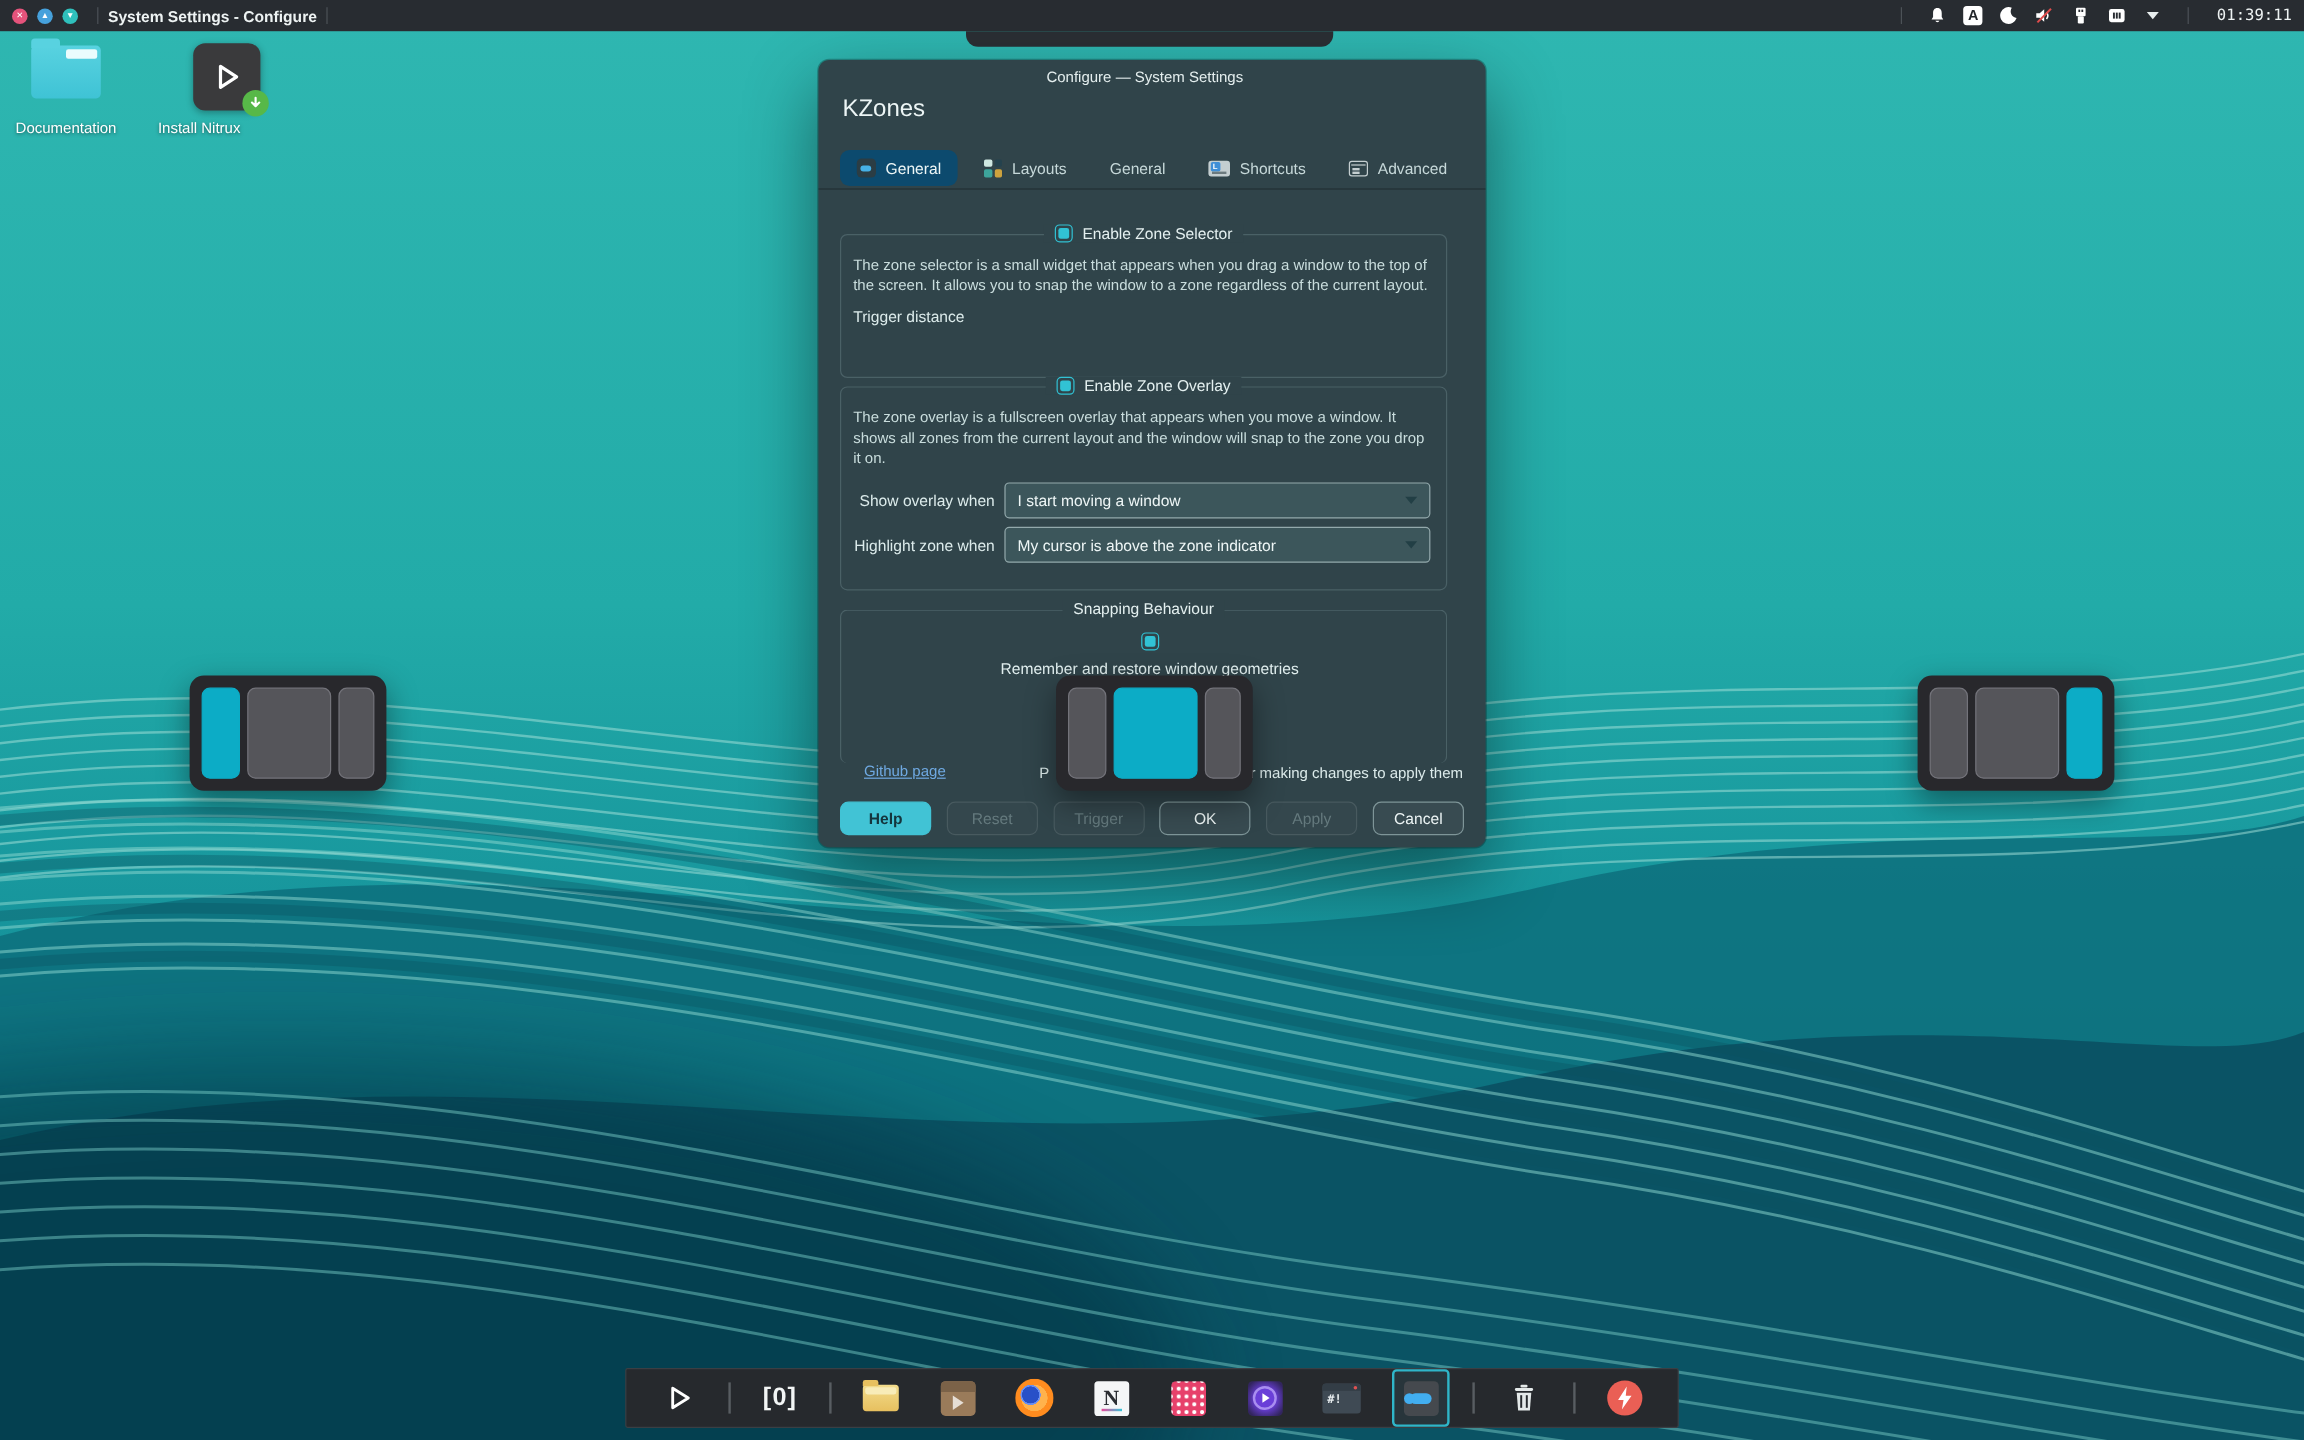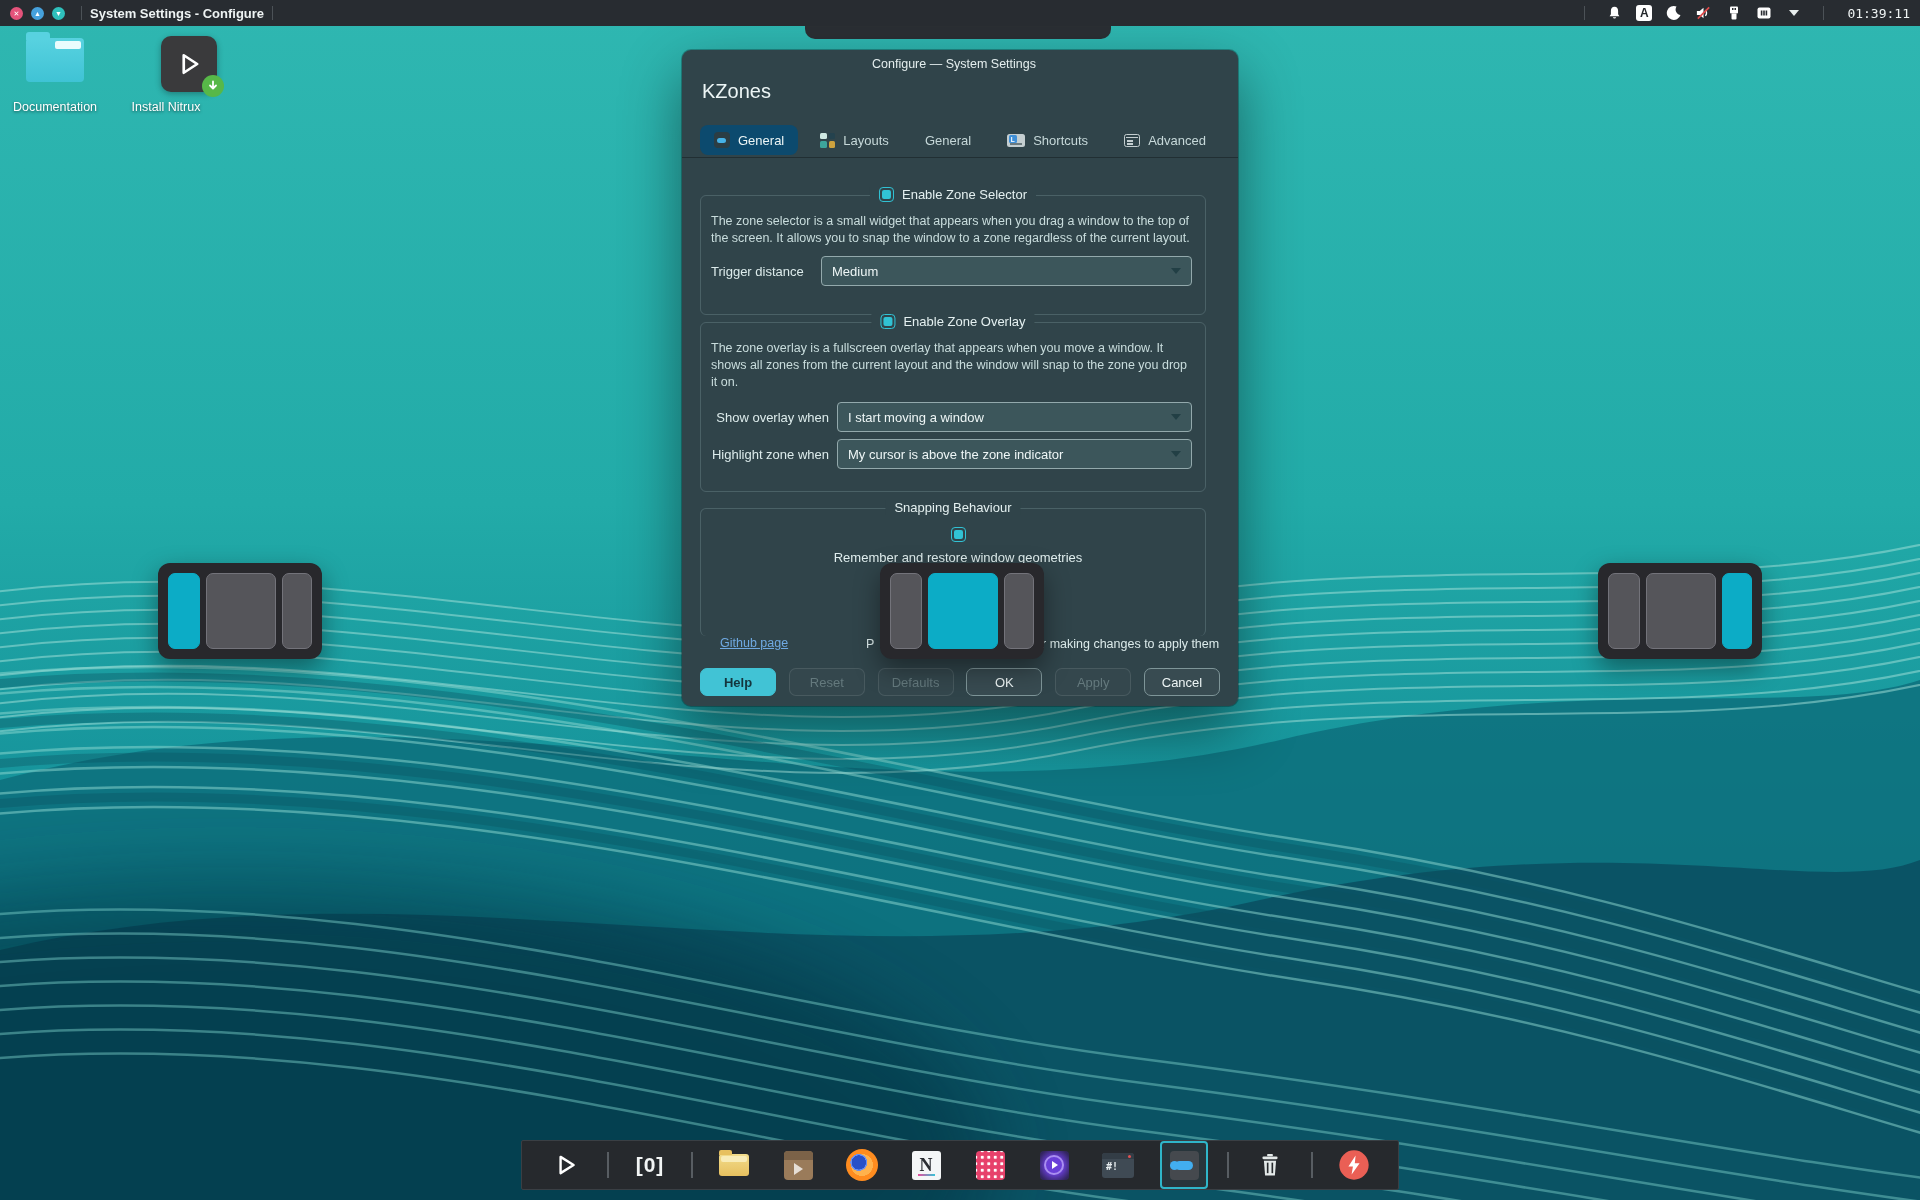--- a/index.html
+++ b/index.html
@@ -350,24 +350,20 @@
   <div class="tabline"></div>
 
   <div class="group" style="top:145px;height:118px;">
     <div class="legend">
       <span class="cb"></span>
       <span>Enable Zone Selector</span>
     </div>
     <div class="desc">The zone selector is a small widget that appears when you drag a window to the top of the screen. It allows you to snap the window to a zone regardless of the current layout.</div>
     <div class="frow">
       <span class="flabel w1">Trigger distance</span>
-      <div class="dropdown">
-        <span>Medium</span>
-        <span class="chev"></span>
-      </div>
     </div>
   </div>
 
   <div class="group" style="top:272px;height:168px;">
     <div class="legend">
       <span class="cb"></span>
       <span>Enable Zone Overlay</span>
     </div>
     <div class="desc">The zone overlay is a fullscreen overlay that appears when you move a window. It shows all zones from the current layout and the window will snap to the zone you drop it on.</div>
     <div class="frow" style="margin-top:11px;">
@@ -396,21 +392,21 @@
     </div>
   </div>
 
   <div class="glink">Github page</div>
   <div class="sfrag" style="left:184px;">P</div>
   <div class="sfrag" style="left:360px;">r making changes to apply them</div>
 
   <div class="btnrow">
     <div class="btn accent">Help</div>
     <div class="btn disabled">Reset</div>
-    <div class="btn disabled">Defaults</div>
+    <div class="btn disabled">Trigger</div>
     <div class="btn">OK</div>
     <div class="btn disabled">Apply</div>
     <div class="btn">Cancel</div>
   </div>
 </div>
 
 <div id="dock">
   <div class="ditem">
     <svg viewBox="0 0 24 24" width="26" height="26">
         <path d="M7 4.5 L19 12 L7 19.5 Z" fill="none" stroke="#fff" stroke-width="2.2" stroke-linejoin="round"></path>

